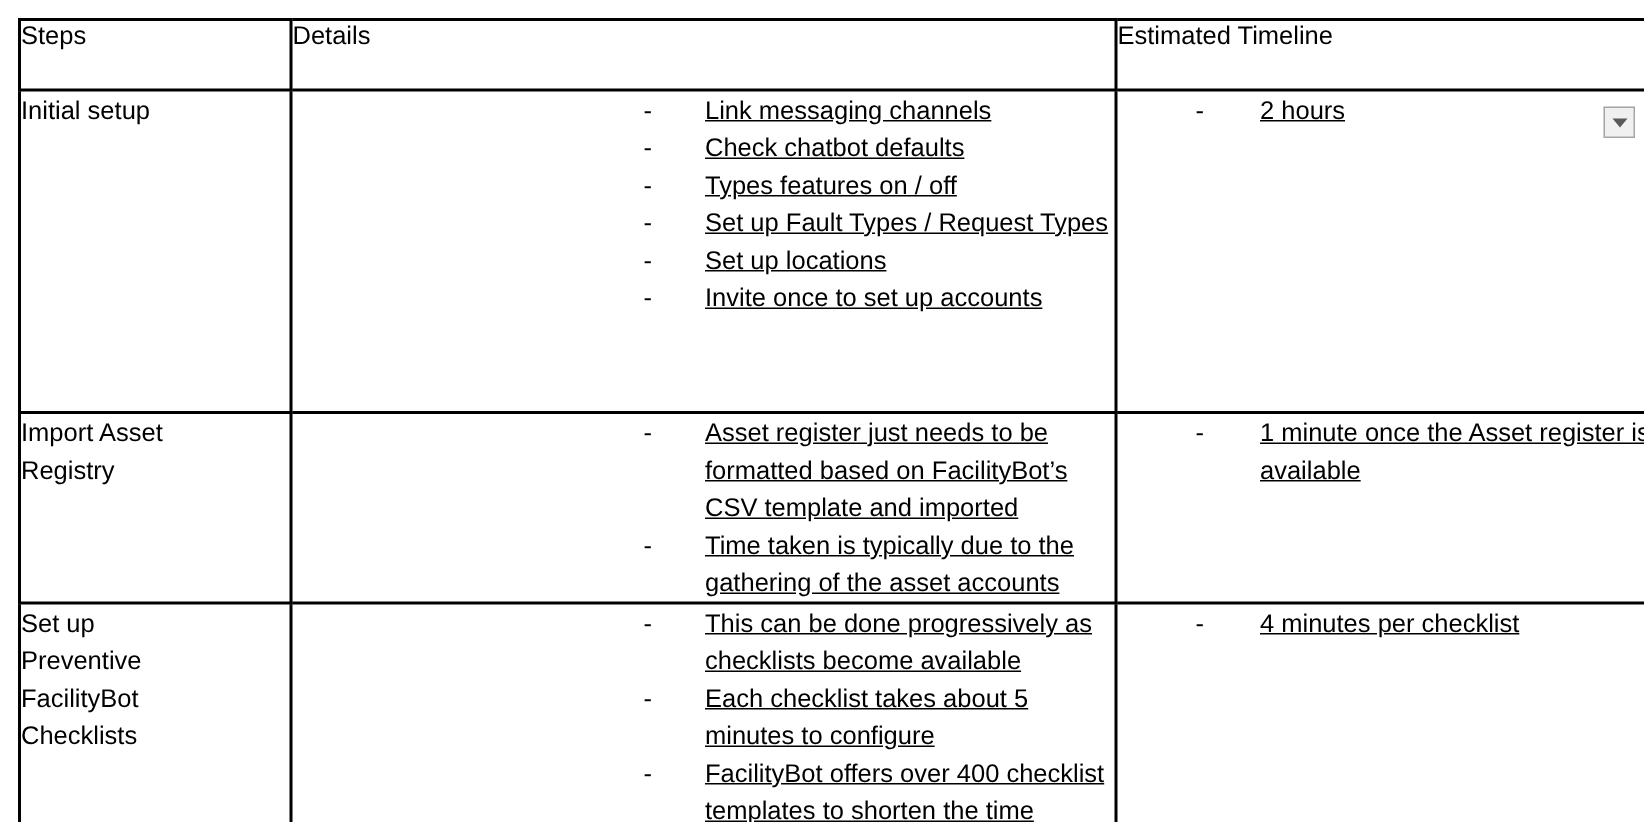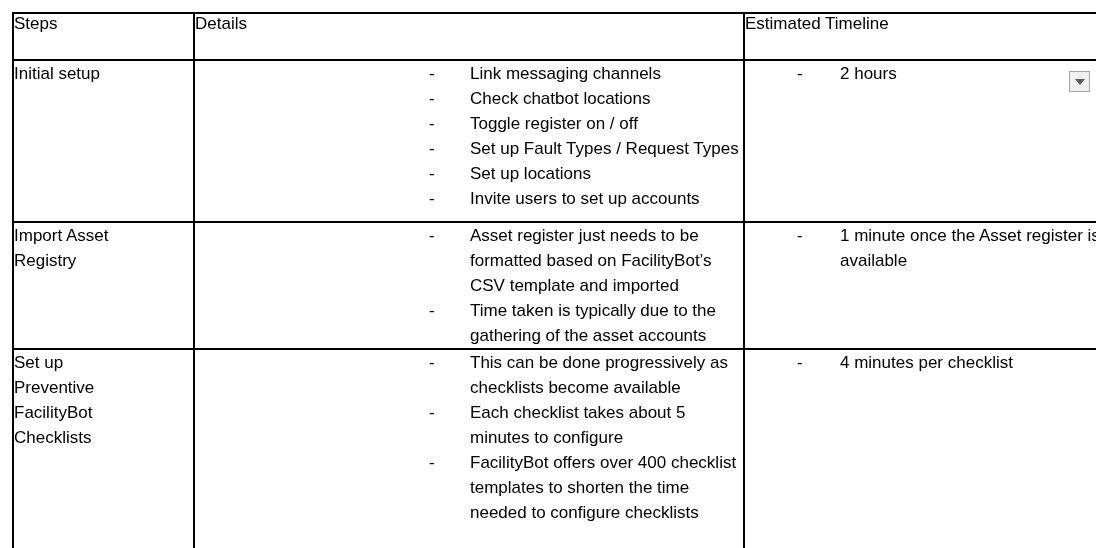--- a/index.html
+++ b/index.html
@@ -65,21 +65,21 @@
   td.steps-cell .step-line { display: block; }
 
   td.details-cell,
   td.timeline-cell {
     padding: 12px 10px 14px 0;
     font-size: 17px;
     line-height: 25px;
   }
 
   
-  tr.row-initial td   { height: 162px; }
+  tr.row-initial td   { height: 215px; }
   tr.row-import td    { height: 120px; border-radius: 32px; }
   tr.row-pm td        { height: 252px; }
 
   
   ul.dash-list {
     list-style: none;
     margin: 0;
     padding: 0;
   }
   ul.dash-list > li {
@@ -100,21 +100,21 @@
   
   td.timeline-cell ul.dash-list > li {
     padding-left: 95px;
   }
   td.timeline-cell ul.dash-list > li .dash {
     position: absolute;
     left: 52px;
     top: 0;
   }
 
-  .bullet-text { display: inline; }
+  .bullet-text { display: inline; text-decoration: underline; }
 
   
   .dropdown-widget {
     position: absolute;
     left: 1069px;
     top: 59px;
     width: 21px;
     height: 21px;
     background: #f0f0f0;
     border: 1px solid #a6a6a6;
@@ -158,37 +158,37 @@
           <span class="step-line">Initial setup</span>
         </td>
         <td class="details-cell">
           <ul class="dash-list">
             <li>
               <span class="dash">-</span>
               <span class="bullet-text">Link messaging channels</span>
             </li>
             <li>
               <span class="dash">-</span>
-              <span class="bullet-text">Check chatbot locations</span>
-            </li>
-            <li>
-              <span class="dash">-</span>
-              <span class="bullet-text">Toggle register on / off</span>
+              <span class="bullet-text">Check chatbot defaults</span>
+            </li>
+            <li>
+              <span class="dash">-</span>
+              <span class="bullet-text">Types features on / off</span>
             </li>
             <li>
               <span class="dash">-</span>
               <span class="bullet-text">Set up Fault Types / Request Types</span>
             </li>
             <li>
               <span class="dash">-</span>
               <span class="bullet-text">Set up locations</span>
             </li>
             <li>
               <span class="dash">-</span>
-              <span class="bullet-text">Invite users to set up accounts</span>
+              <span class="bullet-text">Invite once to set up accounts</span>
             </li>
           </ul>
         </td>
         <td class="timeline-cell">
           <ul class="dash-list">
             <li>
               <span class="dash">-</span>
               <span class="bullet-text">2 hours</span>
             </li>
           </ul>

